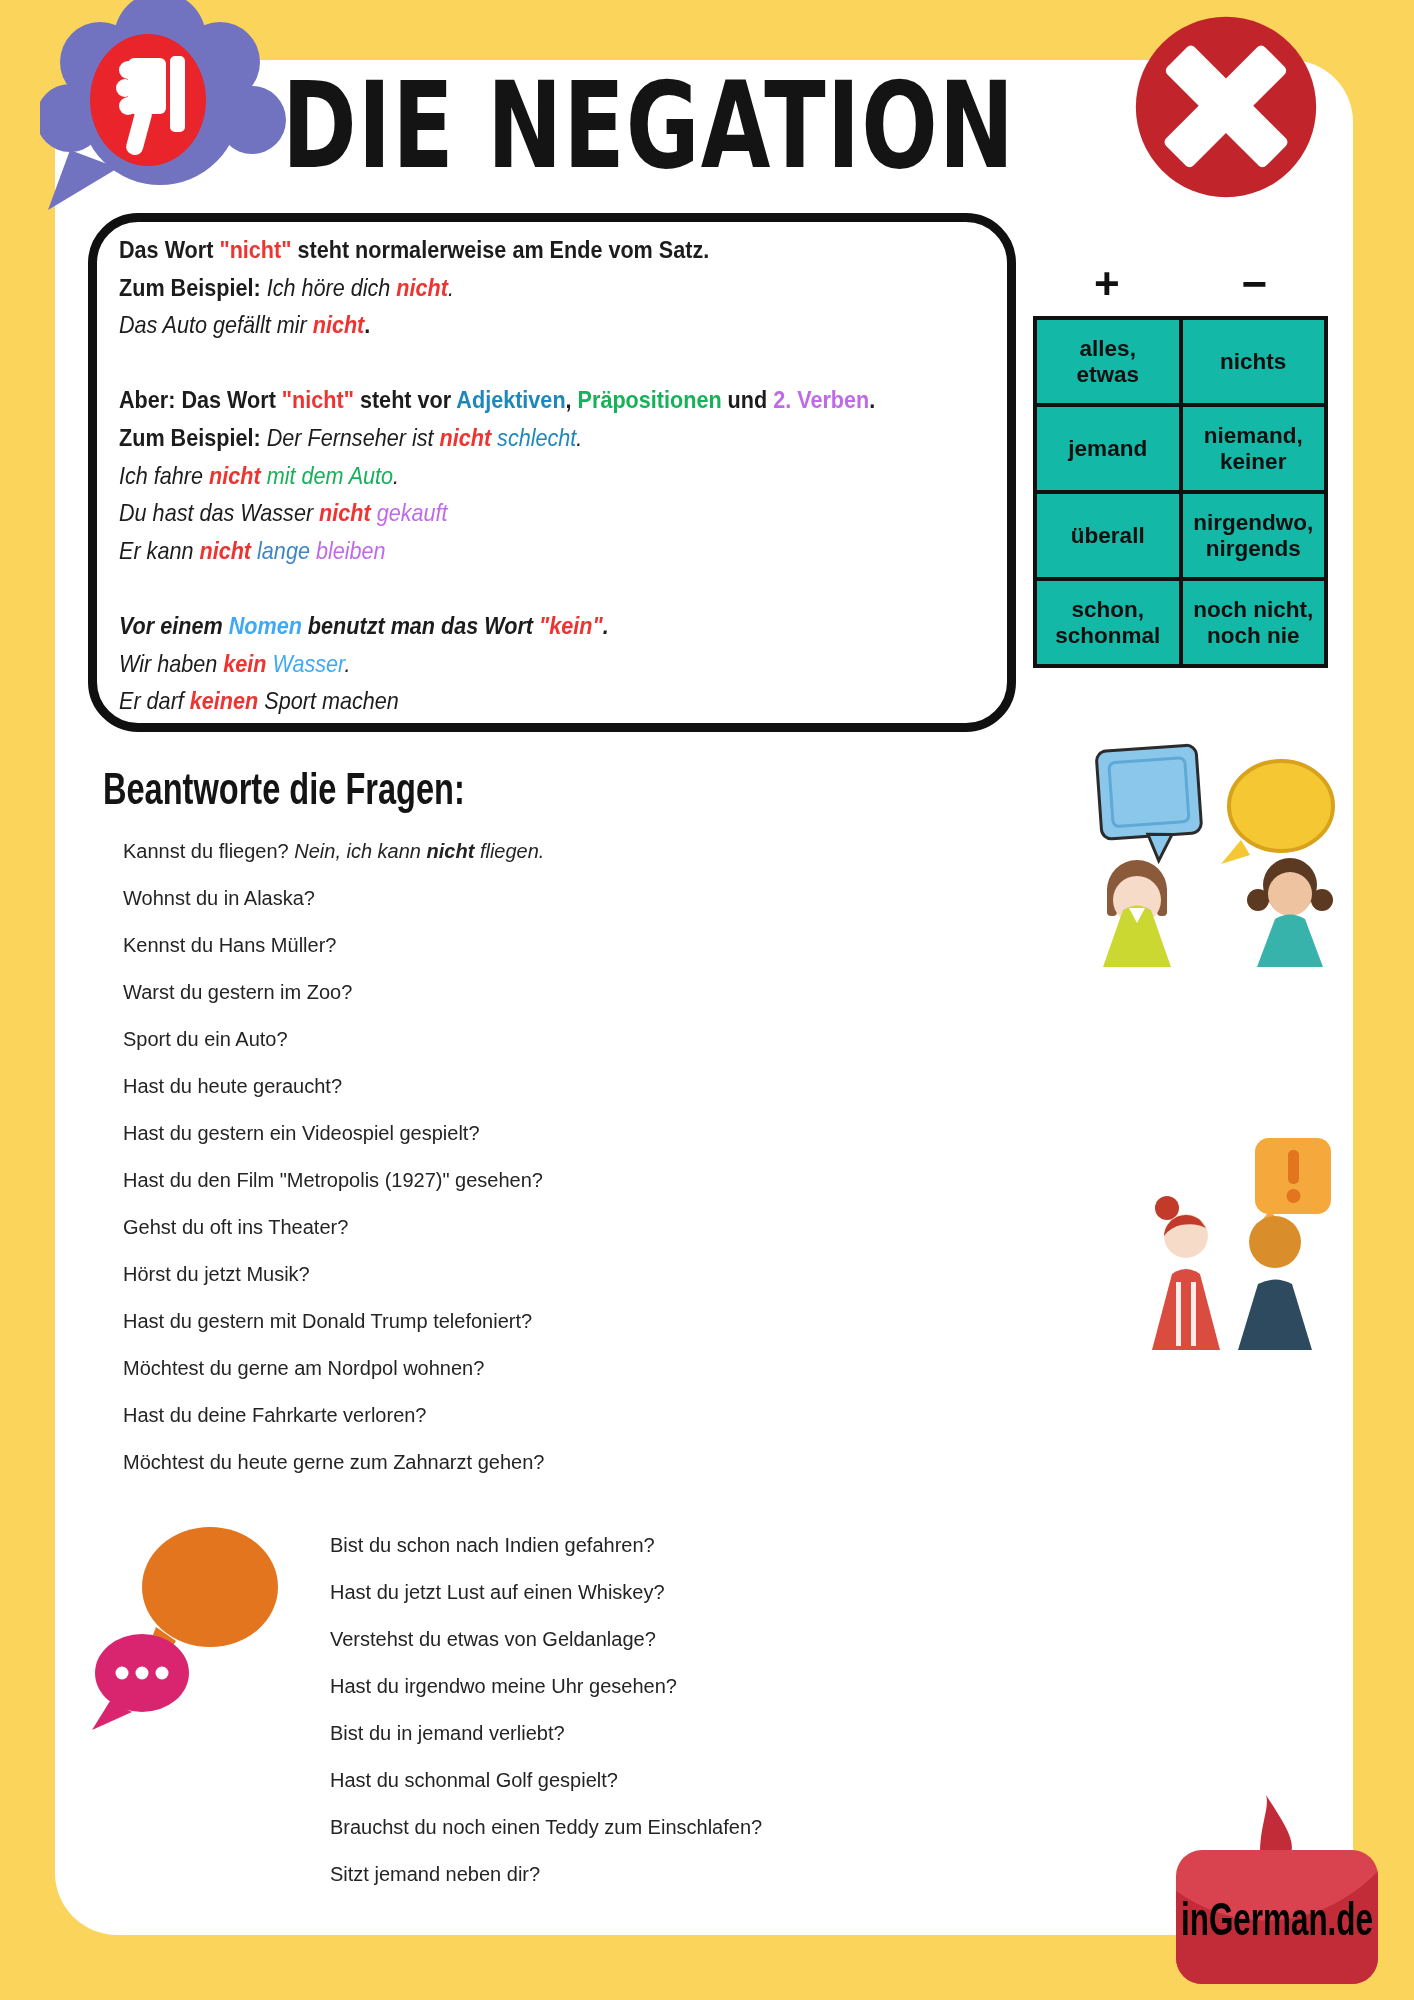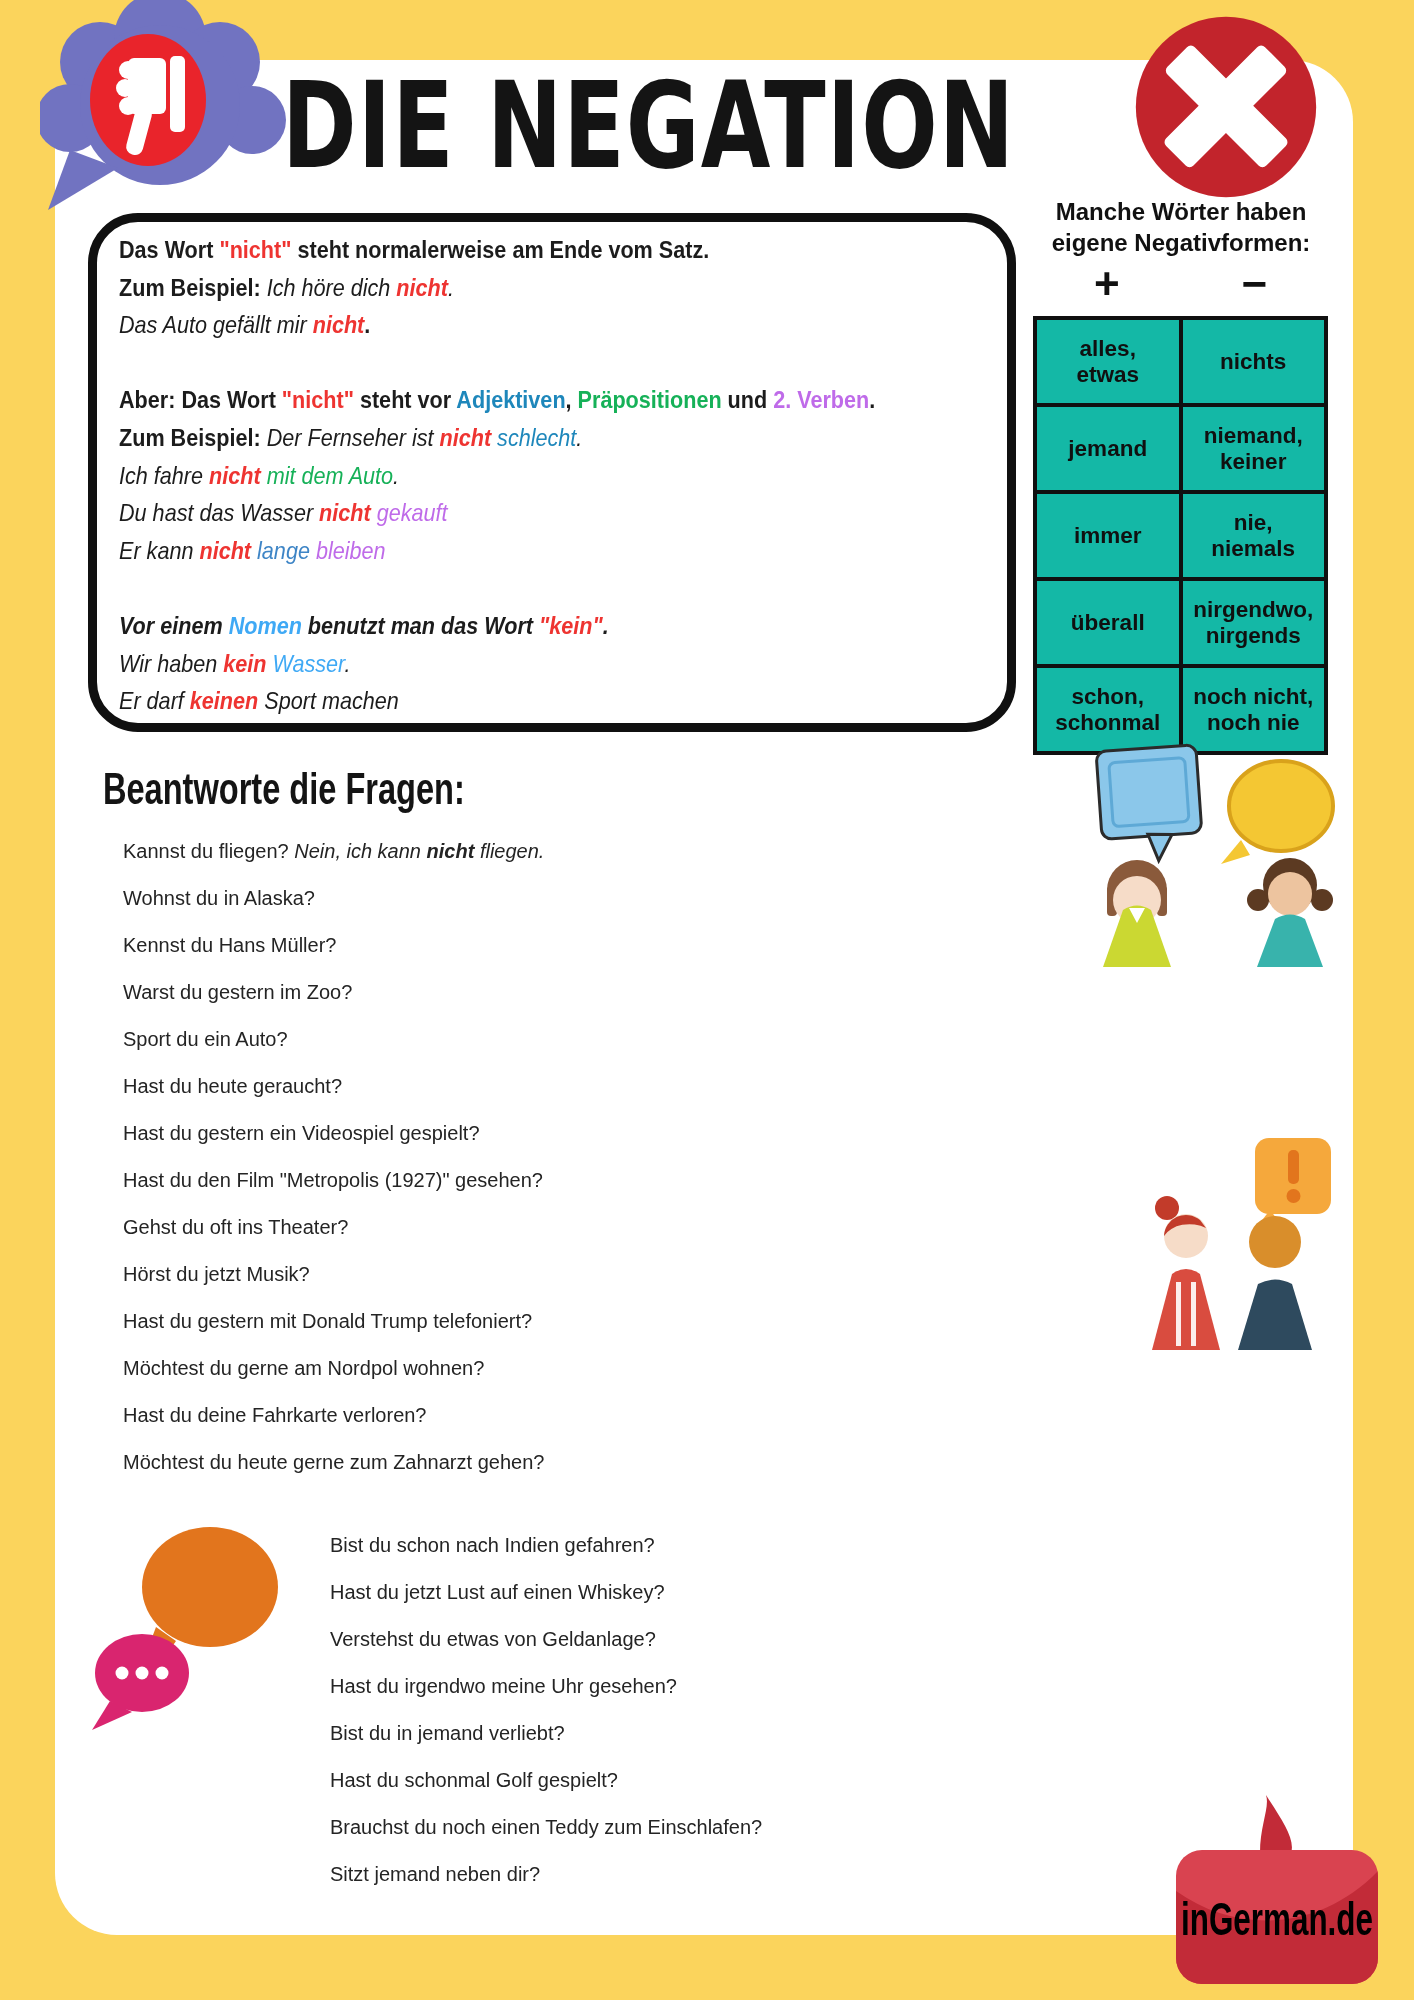--- a/index.html
+++ b/index.html
@@ -81,44 +81,35 @@
         <div class="rb-line"><span style="font-style: italic;">Ich fahre </span><span style="font-weight: bold; font-style: italic; color: rgb(238, 52, 49);">nicht</span><span style="font-style: italic;"> </span><span style="font-style: italic; color: rgb(22, 177, 88);">mit dem Auto</span><span style="font-style: italic;">.</span></div>
         <div class="rb-line"><span style="font-style: italic;">Du hast das Wasser </span><span style="font-weight: bold; font-style: italic; color: rgb(238, 52, 49);">nicht</span><span style="font-style: italic;"> </span><span style="font-style: italic; color: rgb(191, 107, 233);">gekauft</span></div>
         <div class="rb-line"><span style="font-style: italic;">Er kann </span><span style="font-weight: bold; font-style: italic; color: rgb(238, 52, 49);">nicht</span><span style="font-style: italic;"> </span><span style="font-style: italic; color: rgb(62, 133, 198);">lange</span><span style="font-style: italic;"> </span><span style="font-style: italic; color: rgb(191, 107, 233);">bleiben</span></div>
         <div class="rb-line">&nbsp;</div>
         <div class="rb-line"><span style="font-weight: bold; font-style: italic;">Vor einem </span><span style="font-weight: bold; font-style: italic; color: rgb(63, 169, 245);">Nomen</span><span style="font-weight: bold; font-style: italic;"> benutzt man das Wort </span><span style="font-weight: bold; font-style: italic; color: rgb(238, 52, 49);">"kein"</span><span style="font-weight: bold; font-style: italic;">.</span></div>
         <div class="rb-line"><span style="font-style: italic;">Wir haben </span><span style="font-weight: bold; font-style: italic; color: rgb(238, 52, 49);">kein</span><span style="font-style: italic;"> </span><span style="font-style: italic; color: rgb(63, 169, 245);">Wasser</span><span style="font-style: italic;">.</span></div>
         <div class="rb-line"><span style="font-style: italic;">Er darf </span><span style="font-weight: bold; font-style: italic; color: rgb(238, 52, 49);">keinen</span><span style="font-style: italic;"> Sport machen</span></div>
       </div>
   </div>
 
-  <div class="abs neg-note">
-    <div>Manche Wörter haben</div>
-    <div>eigene Negativformen:</div>
-  </div>
   <div class="abs pm-row">
     <div>+</div>
     <div>−</div>
   </div>
   <table class="abs neg-table">
     <tbody id="neg-tbody">
         <tr>
           <td>alles,
 etwas</td>
           <td>nichts</td>
         </tr>
         <tr>
           <td>jemand</td>
           <td>niemand,
 keiner</td>
-        </tr>
-        <tr>
-          <td>immer</td>
-          <td>nie,
-niemals</td>
         </tr>
         <tr>
           <td>überall</td>
           <td>nirgendwo,
 nirgends</td>
         </tr>
         <tr>
           <td>schon,
 schonmal</td>
           <td>noch nicht,

